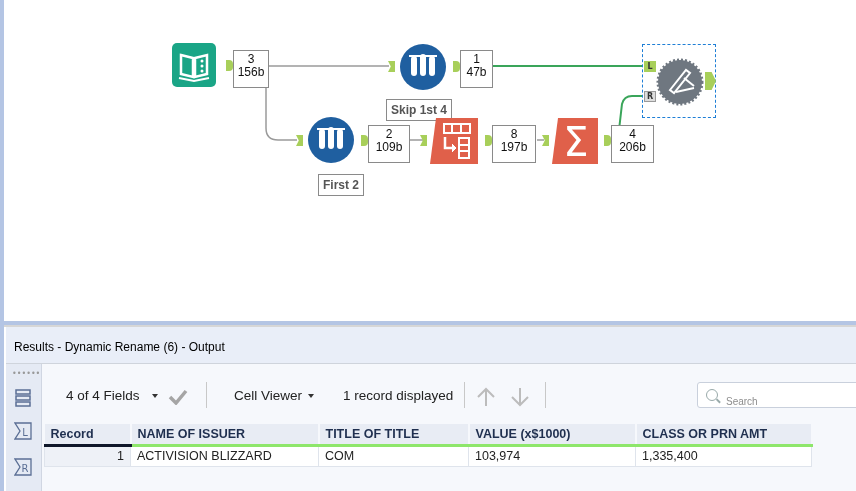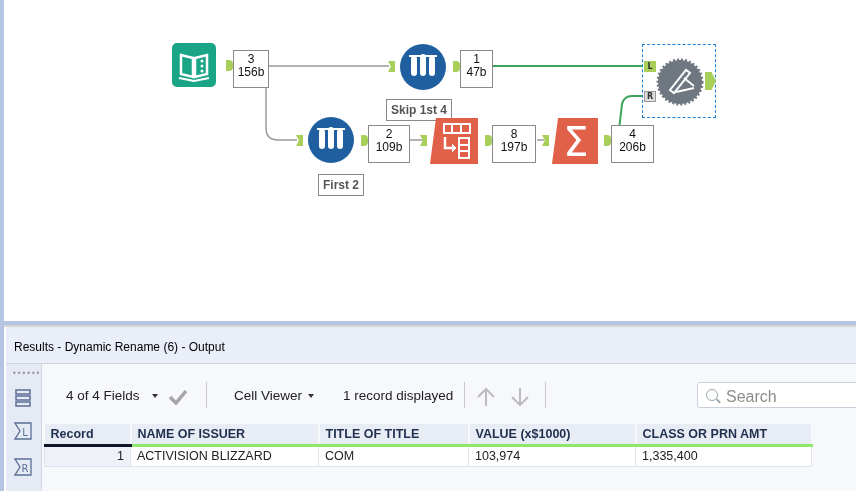--- a/index.html
+++ b/index.html
@@ -24,21 +24,21 @@
   .results-title { position: absolute; left: 8px; top: 13px; font-size: 12px; color: #000000; font-family: "Liberation Sans", sans-serif; }
   .side-rail { position: absolute; left: 6px; top: 364px; width: 36px; height: 127px; background: #e5eaf4; border-right: 1px solid #d0d6e2; }
   .grip { position: absolute; left: 6px; top: 5px; font-size: 8px; color: #999; letter-spacing: 0px; }
   .rail-icon { position: absolute; left: 8px; width: 18px; height: 20px; color: #5b6f95; font-size: 12px; display: flex; align-items: center; justify-content: center; }
   .results-body { position: absolute; left: 42px; top: 364px; width: 814px; height: 127px; background: #f6f8fc; }
   .toolbar { position: absolute; left: 0; top: 0; width: 814px; height: 60px; }
   .tb-text { position: absolute; top: 24px; font-size: 13.5px; color: #222; font-family: "Liberation Sans", sans-serif; }
   .tb-caret { position: absolute; top: 30px; width: 0; height: 0; border-left: 3px solid transparent; border-right: 3px solid transparent; border-top: 4px solid #333; }
   .tb-sep { position: absolute; top: 18px; width: 1px; height: 26px; background: #c8c8c8; }
   .search-box { position: absolute; left: 655px; top: 18px; width: 170px; height: 26px; background: #fff; border: 1px solid #c9d0dc; border-radius: 3px; }
-  .search-text { position: absolute; left: 28px; top: 5px; font-size: 16px; color: #8d8d8d; font-family: "Liberation Sans", sans-serif; }
+  .search-text { position: absolute; left: 28px; top: 13px; font-size: 10px; color: #8d8d8d; font-family: "Liberation Sans", sans-serif; }
   .search-icon { position: absolute; left: 8px; top: 6px; width: 12px; height: 12px; border: 1.5px solid #9aa; border-radius: 50%; }
   .search-icon:after { content: ""; position: absolute; left: 9px; top: 10px; width: 5px; height: 1.5px; background: #9aa; transform: rotate(45deg); }
 
   table.grid { position: absolute; left: 2px; top: 60px; border-collapse: collapse; font-family: "Liberation Sans", sans-serif; font-size: 12.5px; }
   table.grid th { background: #e8ecf4; color: #1f2f4f; text-align: left; font-weight: bold; height: 21px; padding: 0 6px; border-right: 2px solid #f6f8fc; border-bottom: 3px solid #8ee66b; white-space: nowrap; }
   table.grid th.rec { border-bottom: 3px solid #0f172a; }
   table.grid td { background: #fff; color: #222; height: 21px; padding: 0 6px; border: 1px solid #dfe4ec; white-space: nowrap; }
   table.grid td.rec { background: #eef1f7; text-align: right; }
 </style>
 </head>

